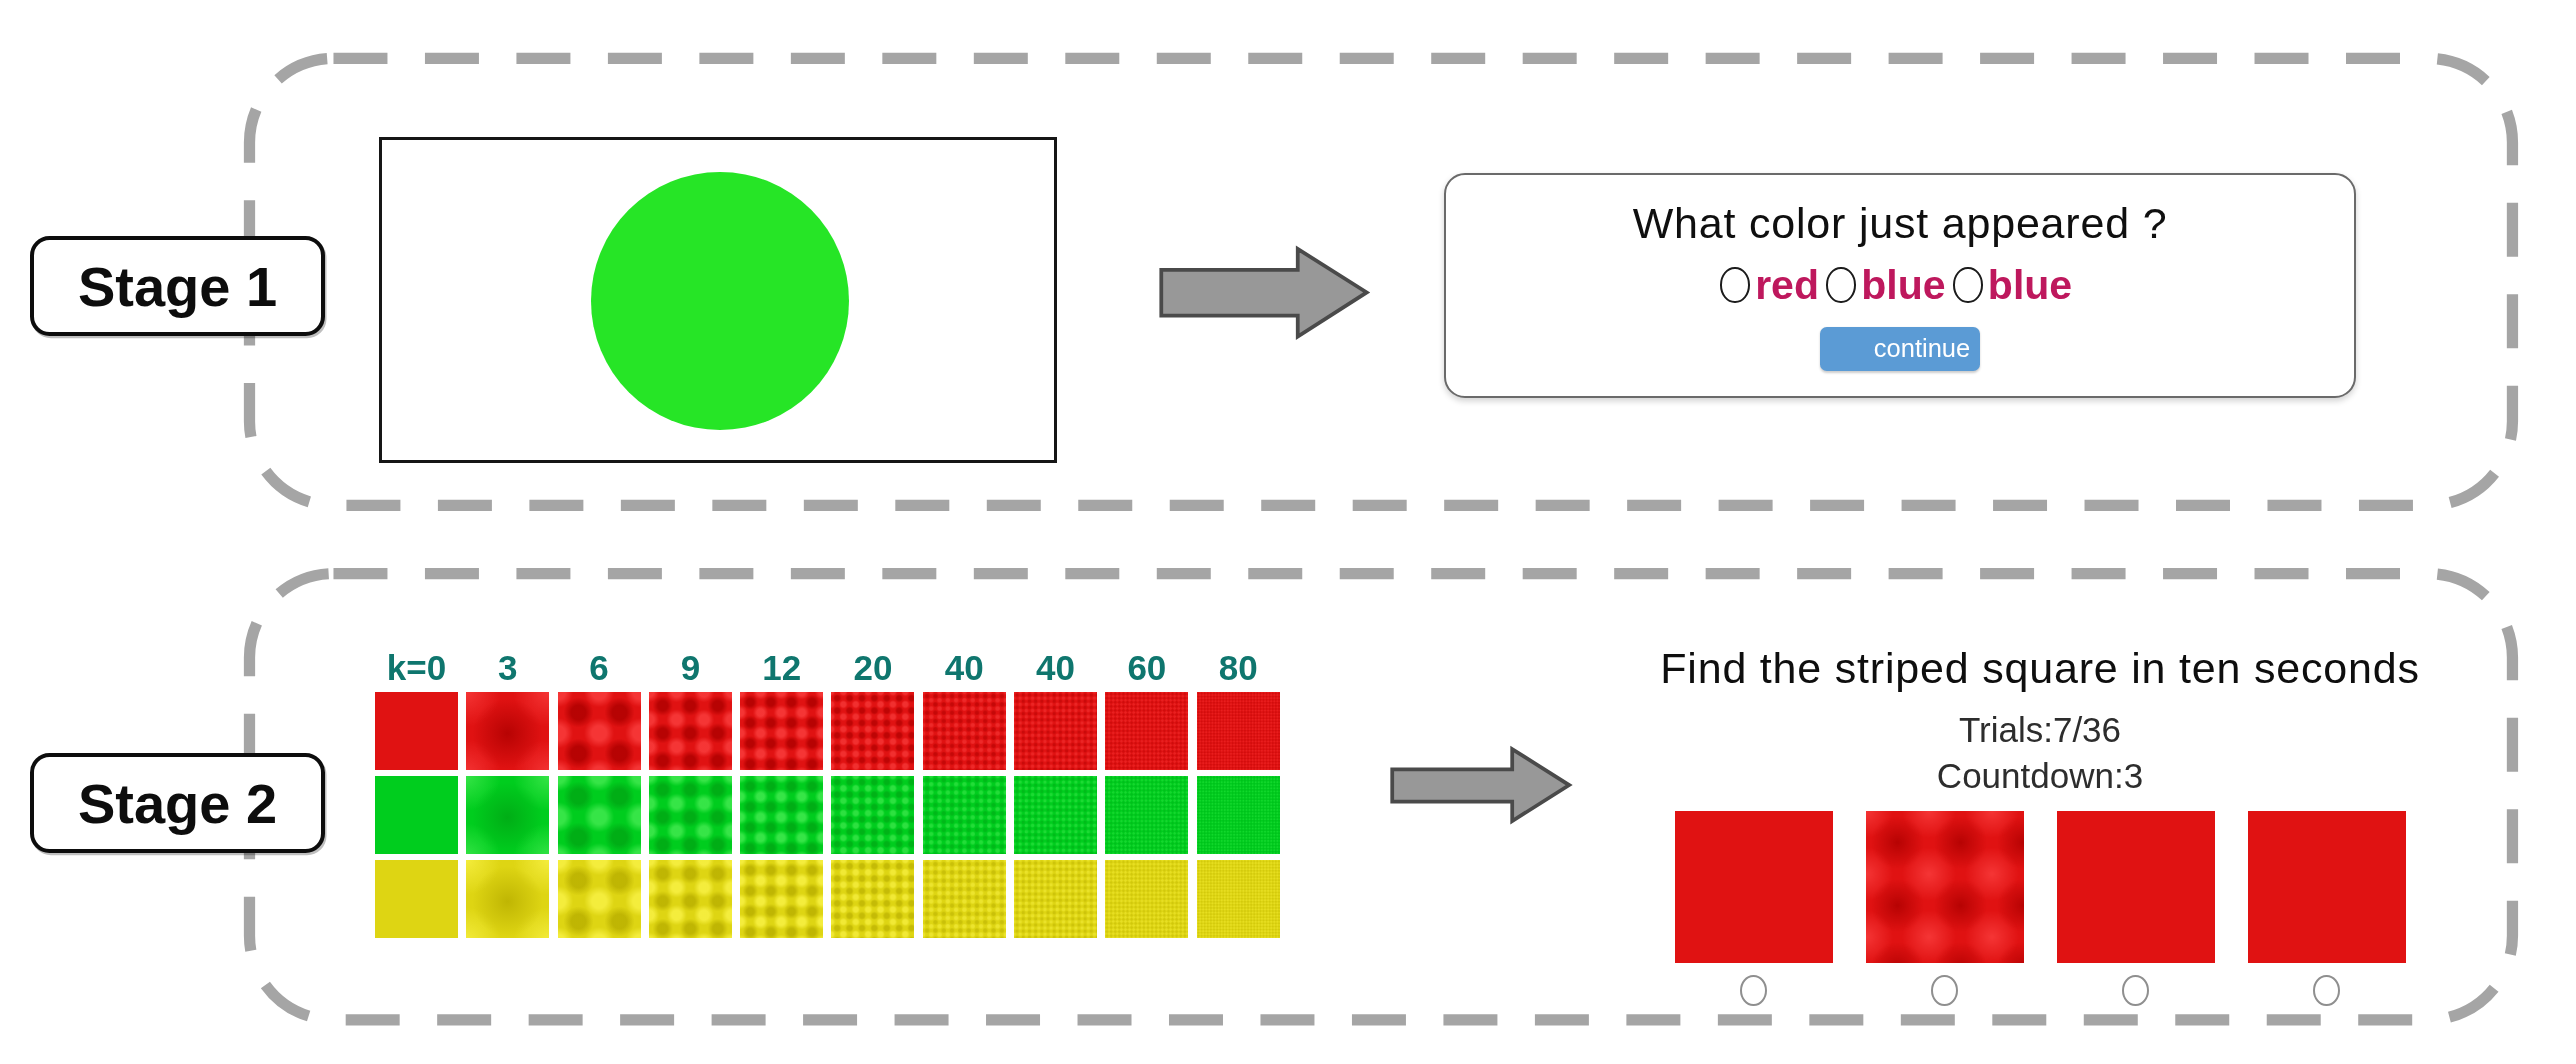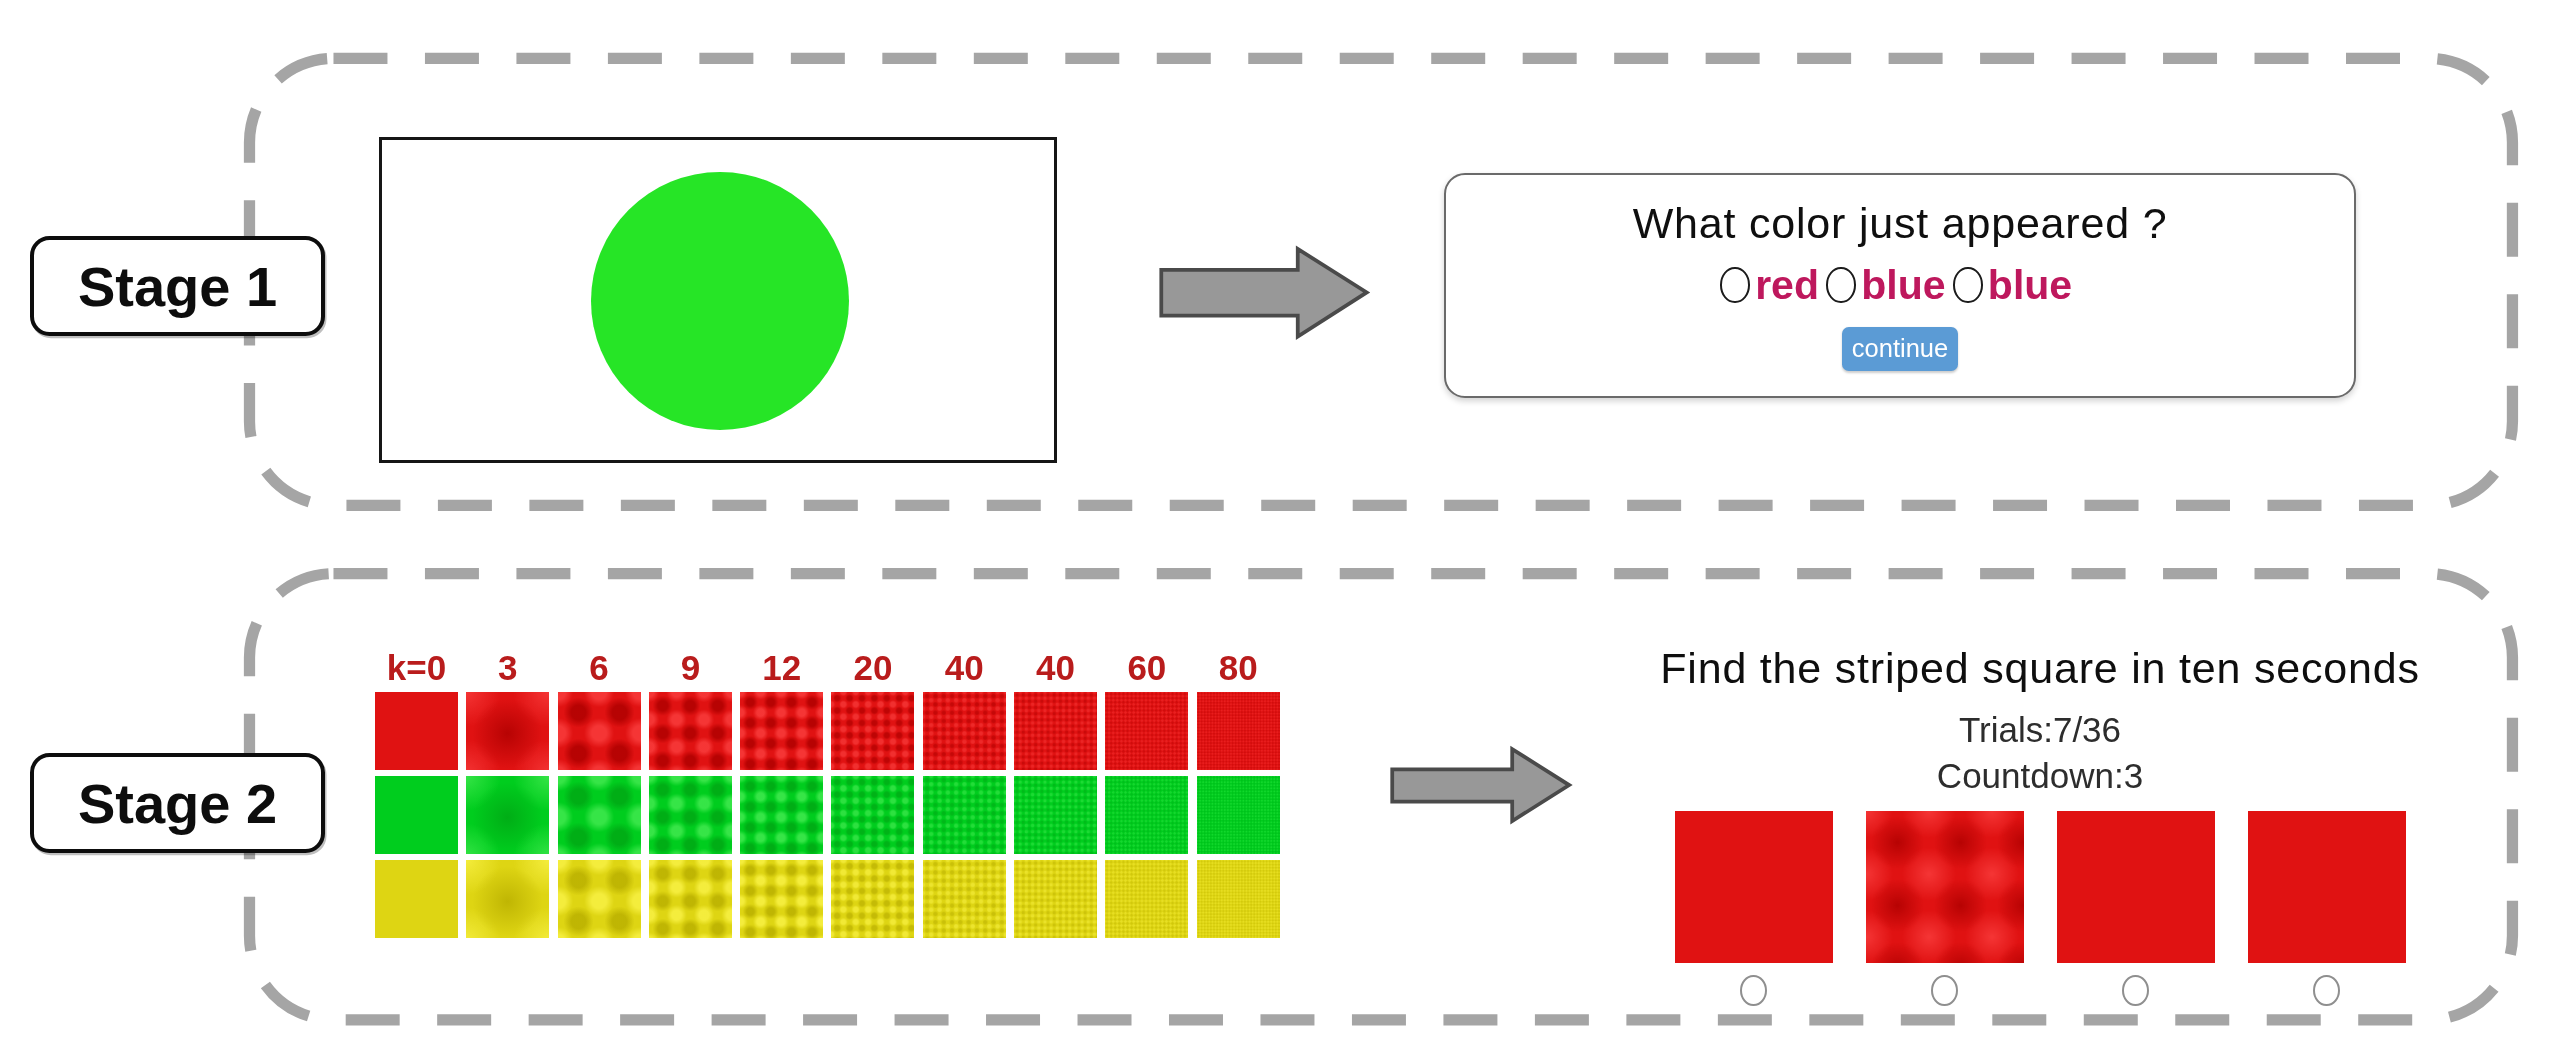--- a/index.html
+++ b/index.html
@@ -25,26 +25,26 @@
   .q-panel{position:absolute;left:1444px;top:173px;width:908px;height:221px;background:#fff;
     border:2.3px solid #6a6a6a;border-radius:21px;box-shadow:0 3px 6px rgba(0,0,0,0.18);
     display:flex;flex-direction:column;align-items:center;}
   .q-title{margin-top:24px;font-size:43px;color:#0f0f0f;letter-spacing:0.8px;}
   .radio-row{margin-top:13.5px;display:flex;align-items:center;}
   .radio-group{display:flex;align-items:center;margin-right:7.5px;}
   .radio-circle{width:25.5px;height:31.5px;border:2.3px solid #1c1c1c;border-radius:50%;background:#fff;margin-right:5.3px;}
   .radio-label{font-size:41px;font-weight:bold;color:#be185d;}
   .continue-btn{margin-top:18px;width:116px;height:44px;background:#5b9bd5;border:none;border-radius:6.8px;
     color:#fff;font-size:25.5px;font-family:"Liberation Sans",sans-serif;display:flex;align-items:center;justify-content:center;
-    box-shadow:0 1.5px 2.3px rgba(0,0,0,0.2);}
+    box-shadow:0 1.5px 2.3px rgba(0,0,0,0.2);padding-left:44px;}
 
   
   .k-grid{position:absolute;left:375px;top:650px;display:flex;gap:8.3px;}
   .kcol{width:83px;display:flex;flex-direction:column;}
-  .klabel{height:36px;line-height:36px;font-size:35px;font-weight:bold;color:#b91c1c;text-align:center;}
+  .klabel{height:36px;line-height:36px;font-size:35px;font-weight:bold;color:#0f766e;text-align:center;}
   .kcell{width:83px;height:78px;margin-top:6px;}
 
   
   .task-panel{position:absolute;left:1620px;top:644px;width:840px;text-align:center;}
   .task-title{font-size:43px;color:#0e0e0e;letter-spacing:0.8px;}
   .task-trials{margin-top:16.5px;font-size:35px;color:#2d2d2d;}
   .task-countdown{margin-top:6px;font-size:35px;color:#2d2d2d;}
   .choice-row{margin-top:15px;display:flex;justify-content:center;gap:33px;}
   .choice-option{display:flex;flex-direction:column;align-items:center;width:158px;}
   .choice-square{width:158px;height:152px;}

